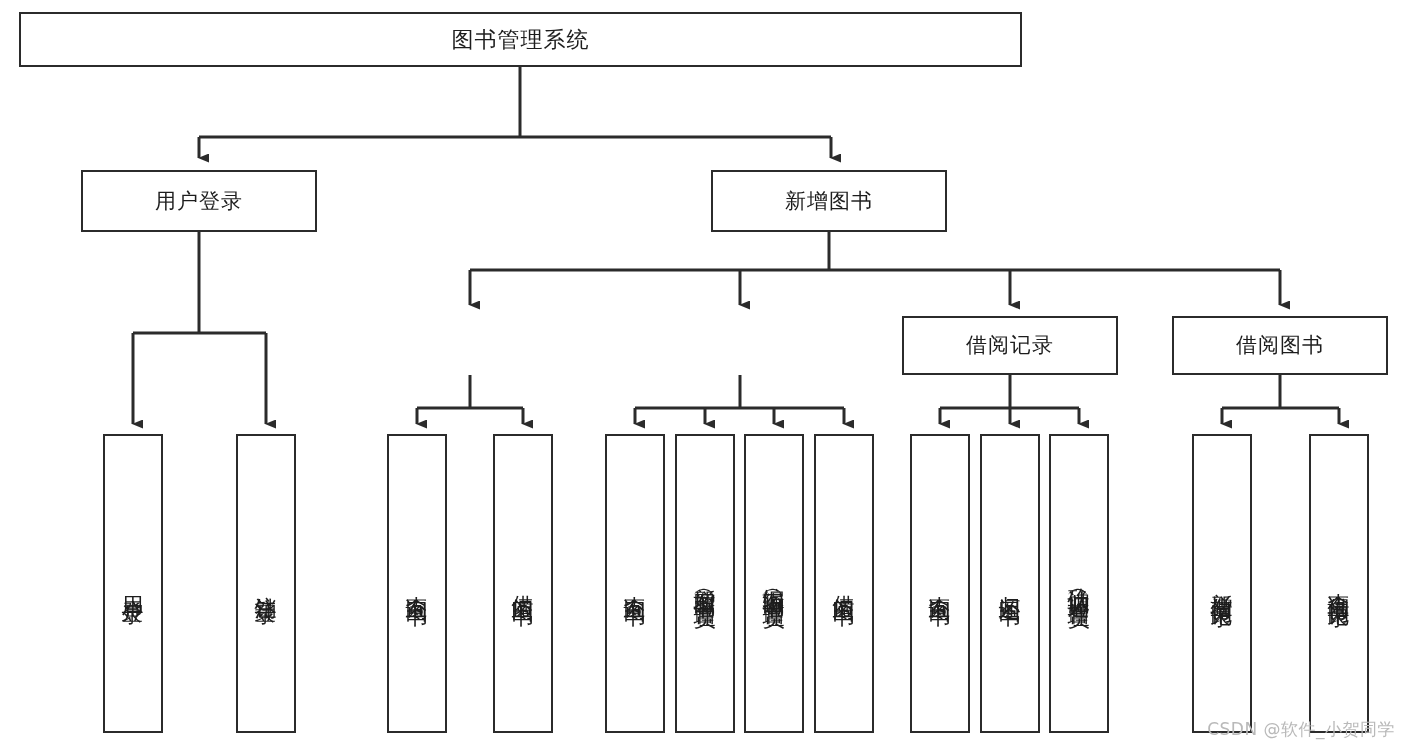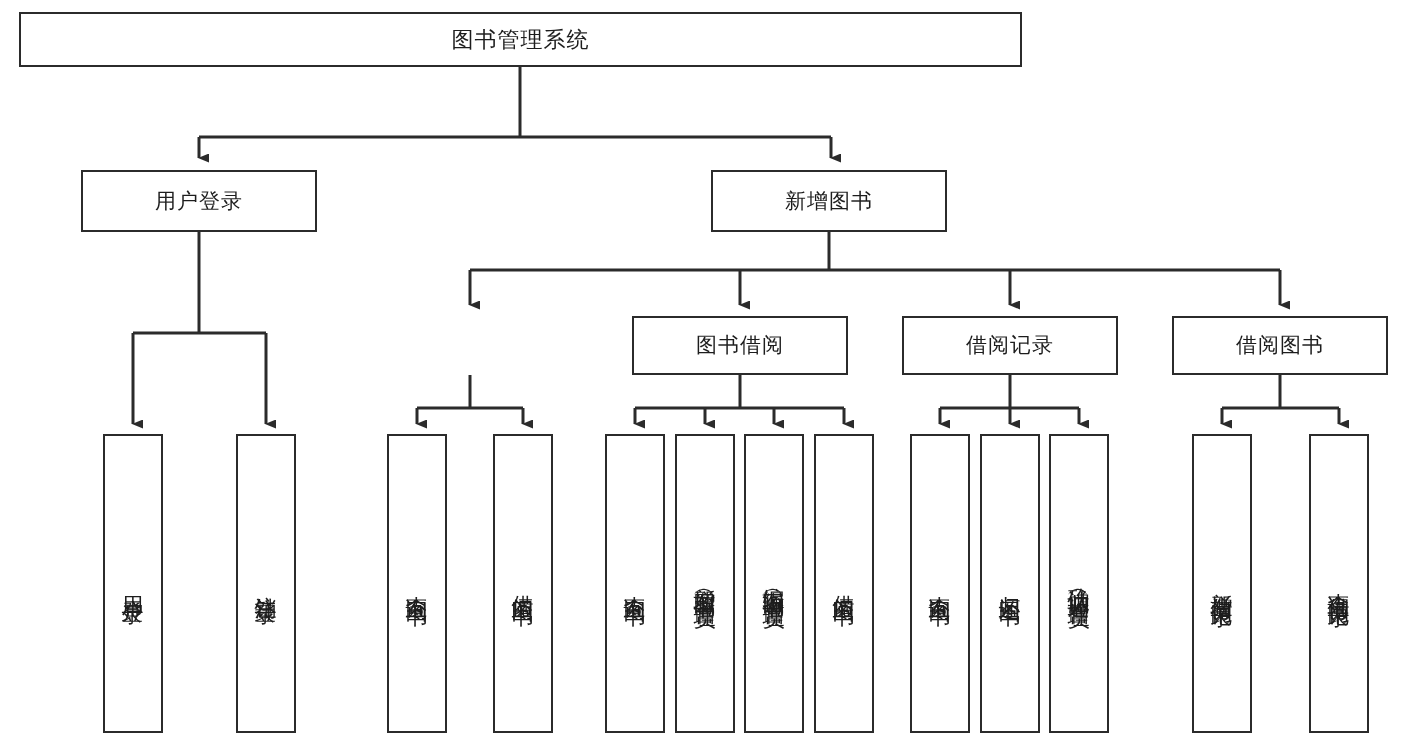--- a/index.html
+++ b/index.html
@@ -139,23 +139,20 @@
 
   <div class="node horiz" style="left:81px; top:170px; width:236px; height:62px;">
     <span class="lbl">用户登录</span>
   </div>
 
   <div class="node horiz" style="left:711px; top:170px; width:236px; height:62px;">
     <span class="lbl">新增图书</span>
   </div>
 
 
-  <div class="node horiz" style="left:632px; top:316px; width:216px; height:59px;">
-    <span class="lbl">图书借阅</span>
-  </div>
 
   <div class="node horiz" style="left:902px; top:316px; width:216px; height:59px;">
     <span class="lbl">借阅记录</span>
   </div>
 
   <div class="node horiz" style="left:1172px; top:316px; width:216px; height:59px;">
     <span class="lbl">借阅图书</span>
   </div>
 
   <div class="node vert" style="left:103px; top:434px; width:60px; height:299px;">
@@ -203,14 +200,15 @@
   </div>
 
   <div class="node vert" style="left:1192px; top:434px; width:60px; height:299px;">
     <span class="lbl">新增借阅记录</span>
   </div>
 
   <div class="node vert" style="left:1309px; top:434px; width:60px; height:299px;">
     <span class="lbl">查询借阅记录</span>
   </div>
 
+  <div id="watermark">CSDN @软件_小贺同学</div>
 
 </div>
 
 </body></html>

